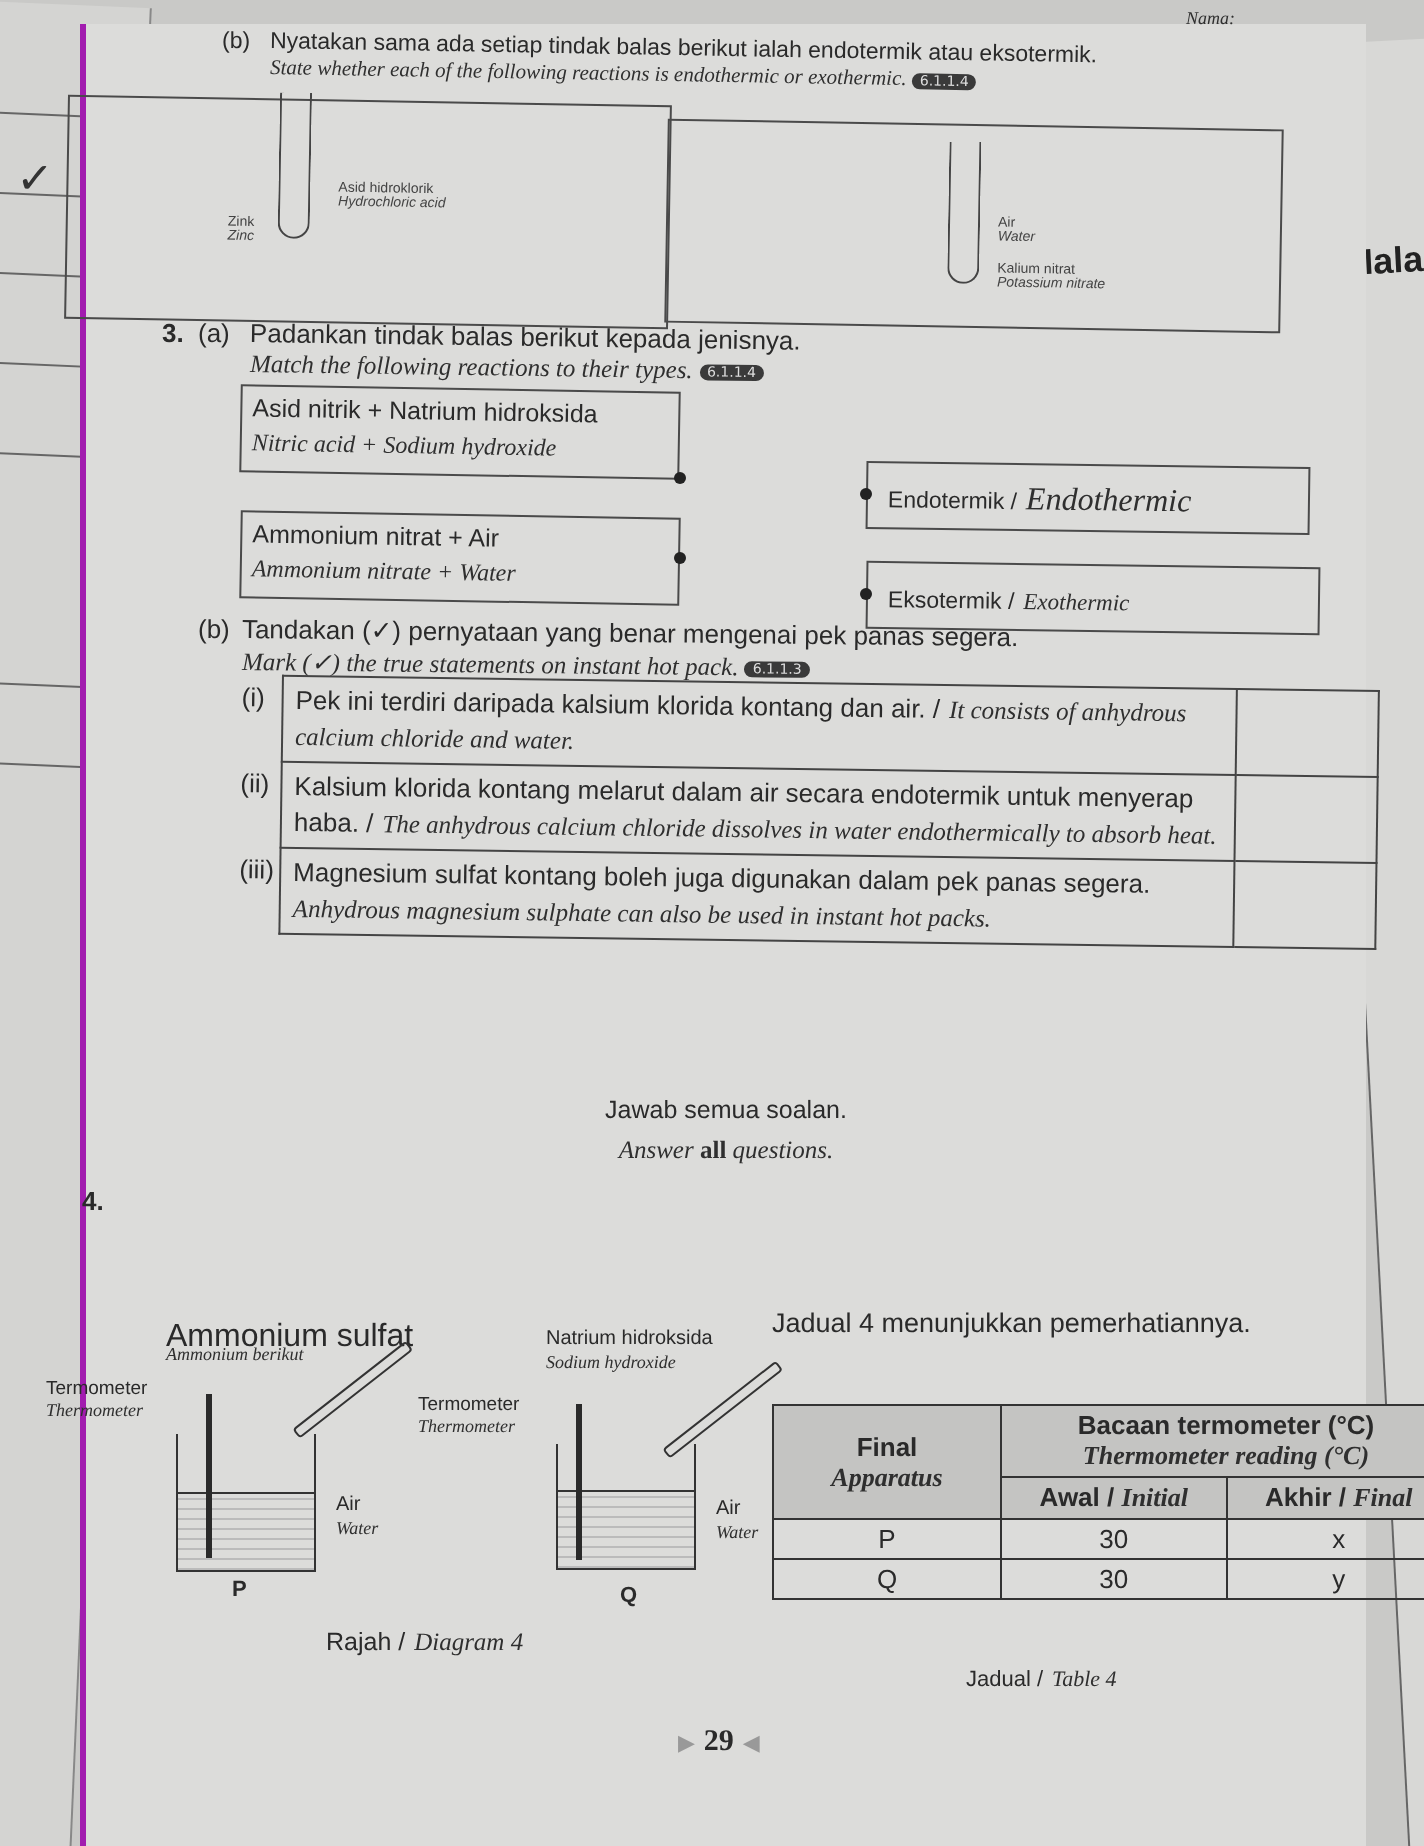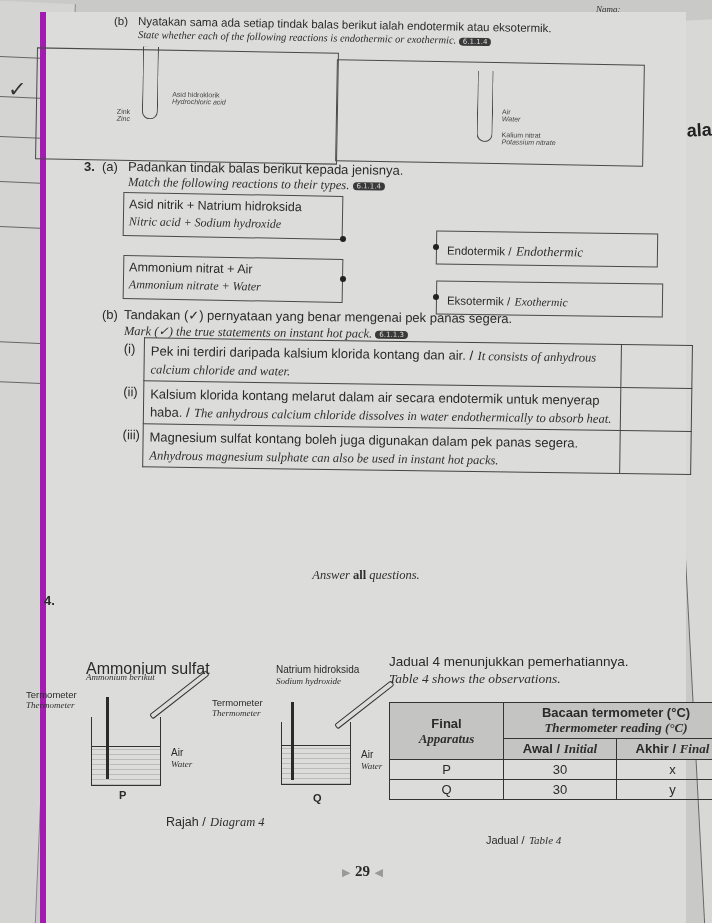--- a/index.html
+++ b/index.html
@@ -16,21 +16,21 @@
   .left-page .row { position: absolute; left: 0; width: 120px; border-top: 1px solid #666; }
   .left-page .tick { position: absolute; left: 32px; top: 75px; font-size: 22px; color: #333; }
   .right-page {
     position: absolute; right: -30px; top: 20px; width: 60px; height: 923px;
     background: #d8d8d6; border-left: 1px solid #666; transform: rotate(-3deg);
   }
   .right-page .frag { position: absolute; left: 8px; font-size: 16px; color: #222; }
   .page {
     position: absolute; left: 40px; top: 12px; width: 640px; height: 911px;
     background: #dcdcda;
-    border-left: 6px solid #a21caf;
+    border-left: 3px solid #a21caf;
   }
   .abs { position: absolute; }
   .ms { font-family: "Liberation Sans", sans-serif; font-size: 13px; color: #2a2a2a; }
   .en { font-family: "Liberation Serif", serif; font-style: italic; font-size: 12.5px; color: #2f2f2f; }
   .badge {
     display: inline-block; background: #3a3a3a; color: #ddd; font-size: 7px;
     border-radius: 6px; padding: 0 4px; font-style: normal; font-family: "DejaVu Sans", sans-serif;
     vertical-align: middle;
   }
   .box { position: absolute; border: 1.2px solid #4a4a4a; background: transparent; }
@@ -107,21 +107,21 @@
 
   <div class="box" style="left:77px;top:245px;width:218px;height:42px;transform:rotate(1deg);">
     <div class="abs ms" style="left:5px;top:4px;font-size:12.5px;">Ammonium nitrat + Air</div>
     <div class="abs en" style="left:5px;top:21px;font-size:12px;">Ammonium nitrate + Water</div>
   </div>
   <div class="dot" style="left:294px;top:264px;"></div>
 
   <div class="box" style="left:390px;top:220px;width:220px;height:32px;transform:rotate(0.8deg);">
     <div class="abs" style="left:10px;top:9px;white-space:nowrap;">
       <span class="ms" style="font-size:11.5px;">Endotermik /</span>
-      <span class="en" style="font-size:13px;">Endothermic</span>
+      <span class="en" style="font-size:16px;">Endothermic</span>
     </div>
   </div>
   <div class="dot" style="left:387px;top:232px;"></div>
 
   <div class="box" style="left:390px;top:270px;width:225px;height:32px;transform:rotate(0.8deg);">
     <div class="abs" style="left:10px;top:9px;white-space:nowrap;">
       <span class="ms" style="font-size:11.5px;">Eksotermik /</span>
       <span class="en" style="font-size:11.5px;">Exothermic</span>
     </div>
   </div>
@@ -156,20 +156,21 @@
       <td style="border:none;padding-right:2px;" class="ms">(iii)</td>
       <td>
         <span class="ms">Magnesium sulfat kontang boleh juga digunakan dalam pek panas segera.</span><br>
         <span class="en">Anhydrous magnesium sulphate can also be used in instant hot packs.</span>
       </td>
       <td class="ans"></td>
     </tr>
   </tbody>
     </table>
 
+  <div class="abs center ms" style="left:0;width:640px;top:536px;font-size:12.5px;">Jawab semua soalan.</div>
   <div class="abs center en" style="left:0;width:640px;top:556px;">
     <span>Answer</span>
     <b style="font-style:normal;">all</b>
     <span>questions.</span>
   </div>
 
   <div class="abs ms" style="left:-2px;top:581px;font-weight:bold;">4.</div>
 
   <div class="abs" style="left:-20px;top:640px;width:360px;height:200px;">
 
@@ -199,21 +200,20 @@
     <div class="abs en" style="left:335px;top:109px;font-size:9px;">Water</div>
     <div class="abs ms" style="left:287px;top:140px;font-size:11px;font-weight:bold;">Q</div>
 
     <div class="abs" style="left:140px;top:160px;white-space:nowrap;">
       <span class="ms" style="font-size:12.5px;">Rajah /</span>
       <span class="en" style="font-size:12.5px;margin-top:18px;">Diagram 4</span>
     </div>
   </div>
 
   <div class="abs ms" style="left:343px;top:642px;font-size:13.5px;">Jadual 4 menunjukkan pemerhatiannya.</div>
-  <div class="abs en" style="left:343px;top:659px;font-size:13.5px;">Table 4 shows the observations.</div>
 
   <table class="obs-table" style="left:343px;top:690px;width:340px;">
     <tbody>
         <tr>
       <td class="hd" rowspan="2" style="width:105px;">
         <div>Final</div>
         <div class="en">Apparatus</div>
       </td>
       <td class="hd" colspan="2">
         <div>Bacaan termometer (°C)</div>

